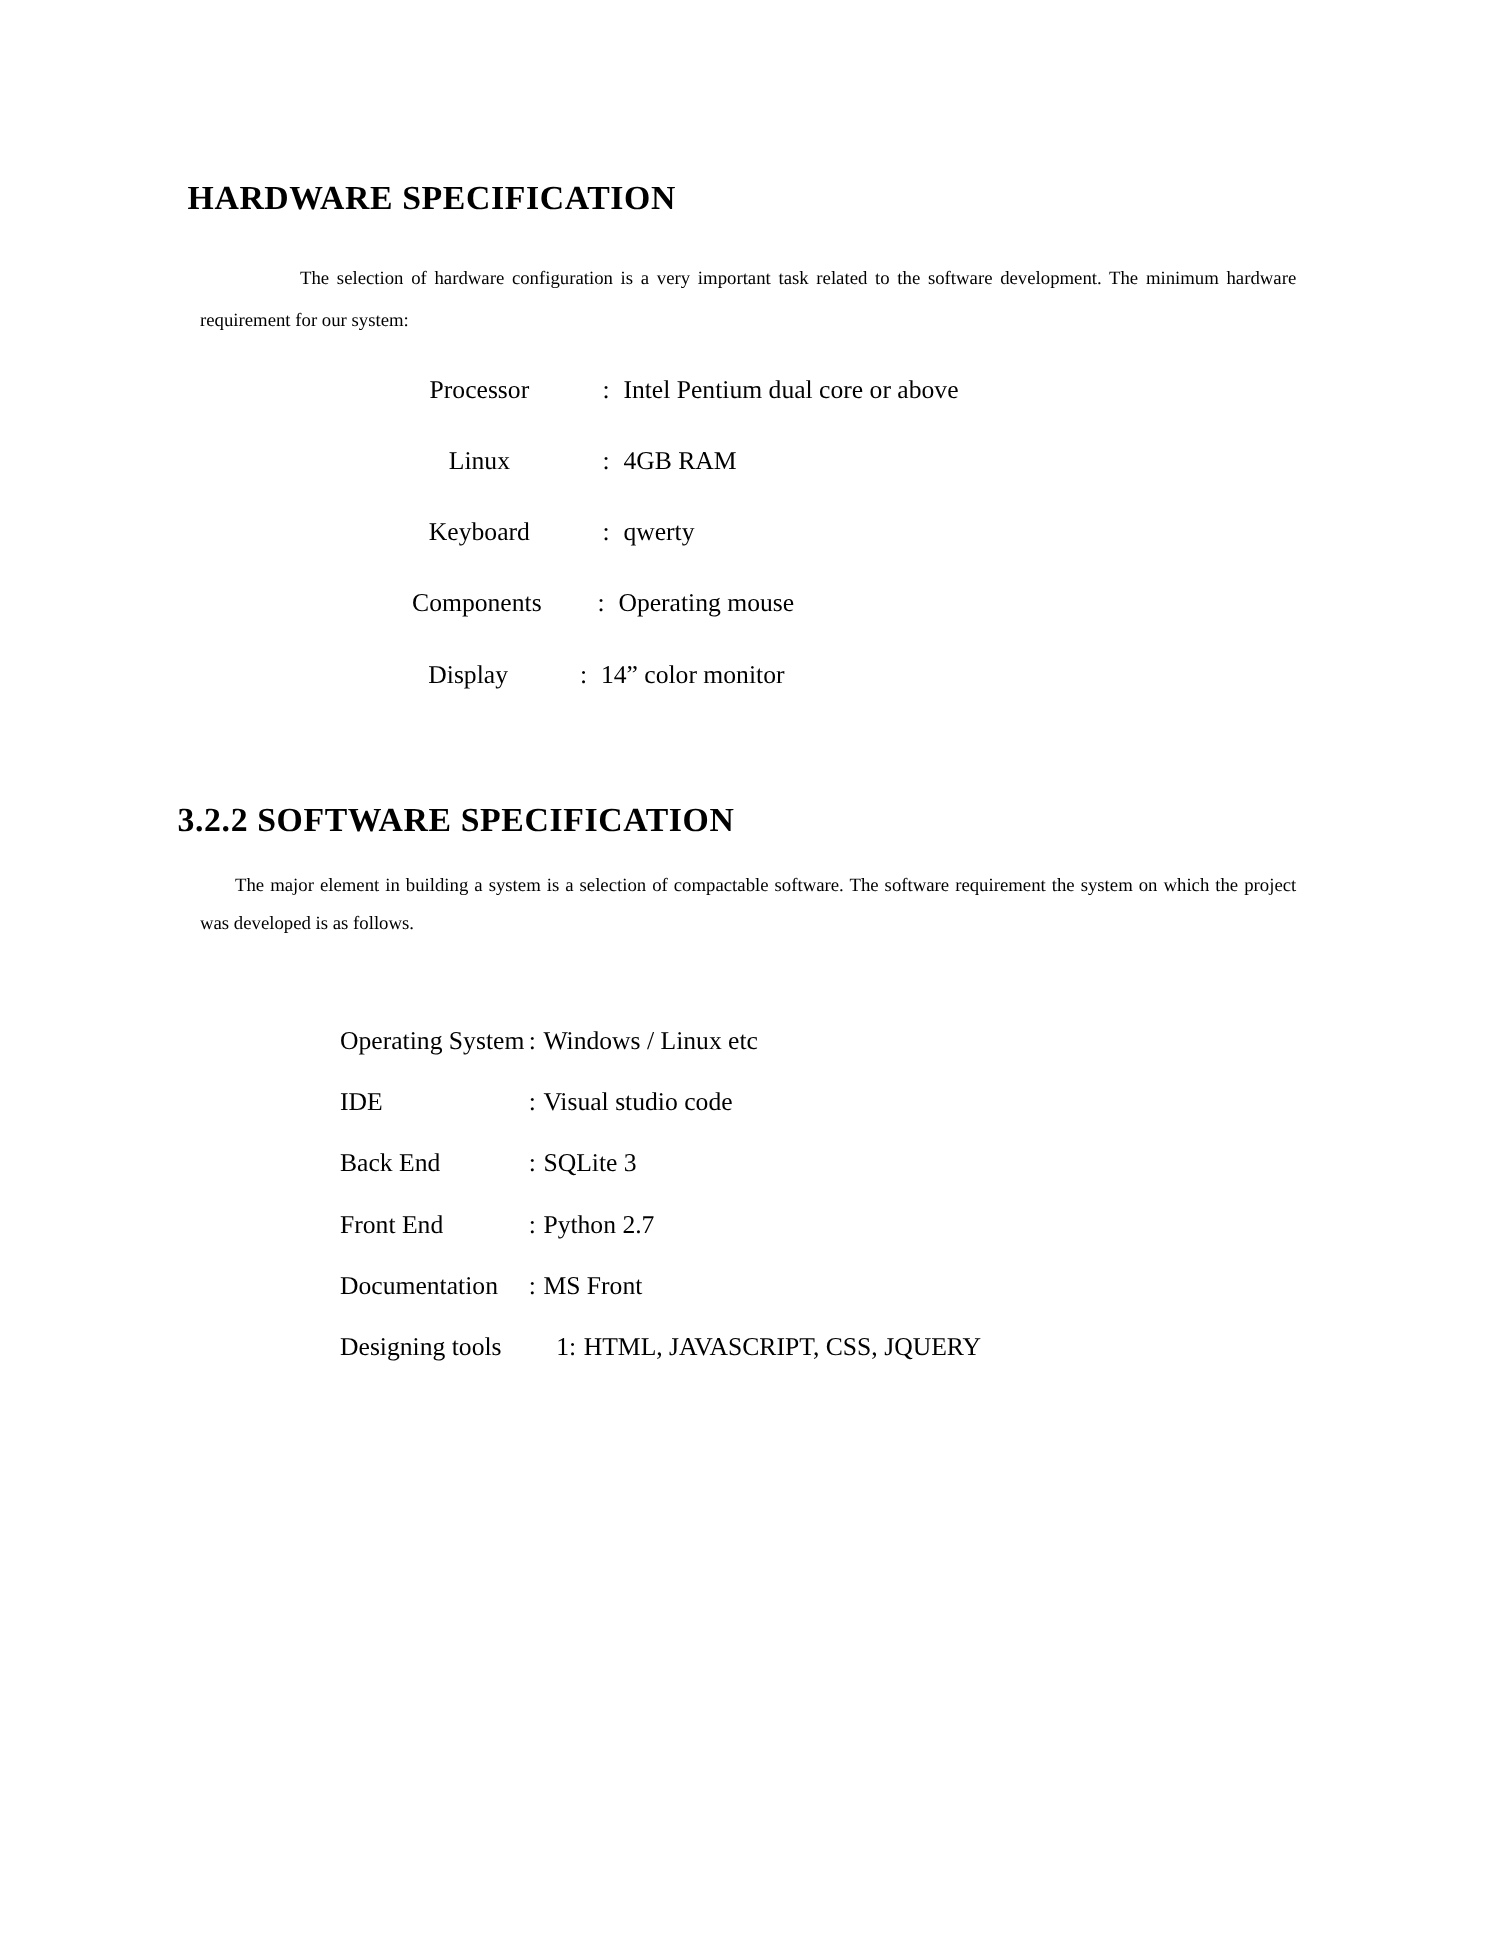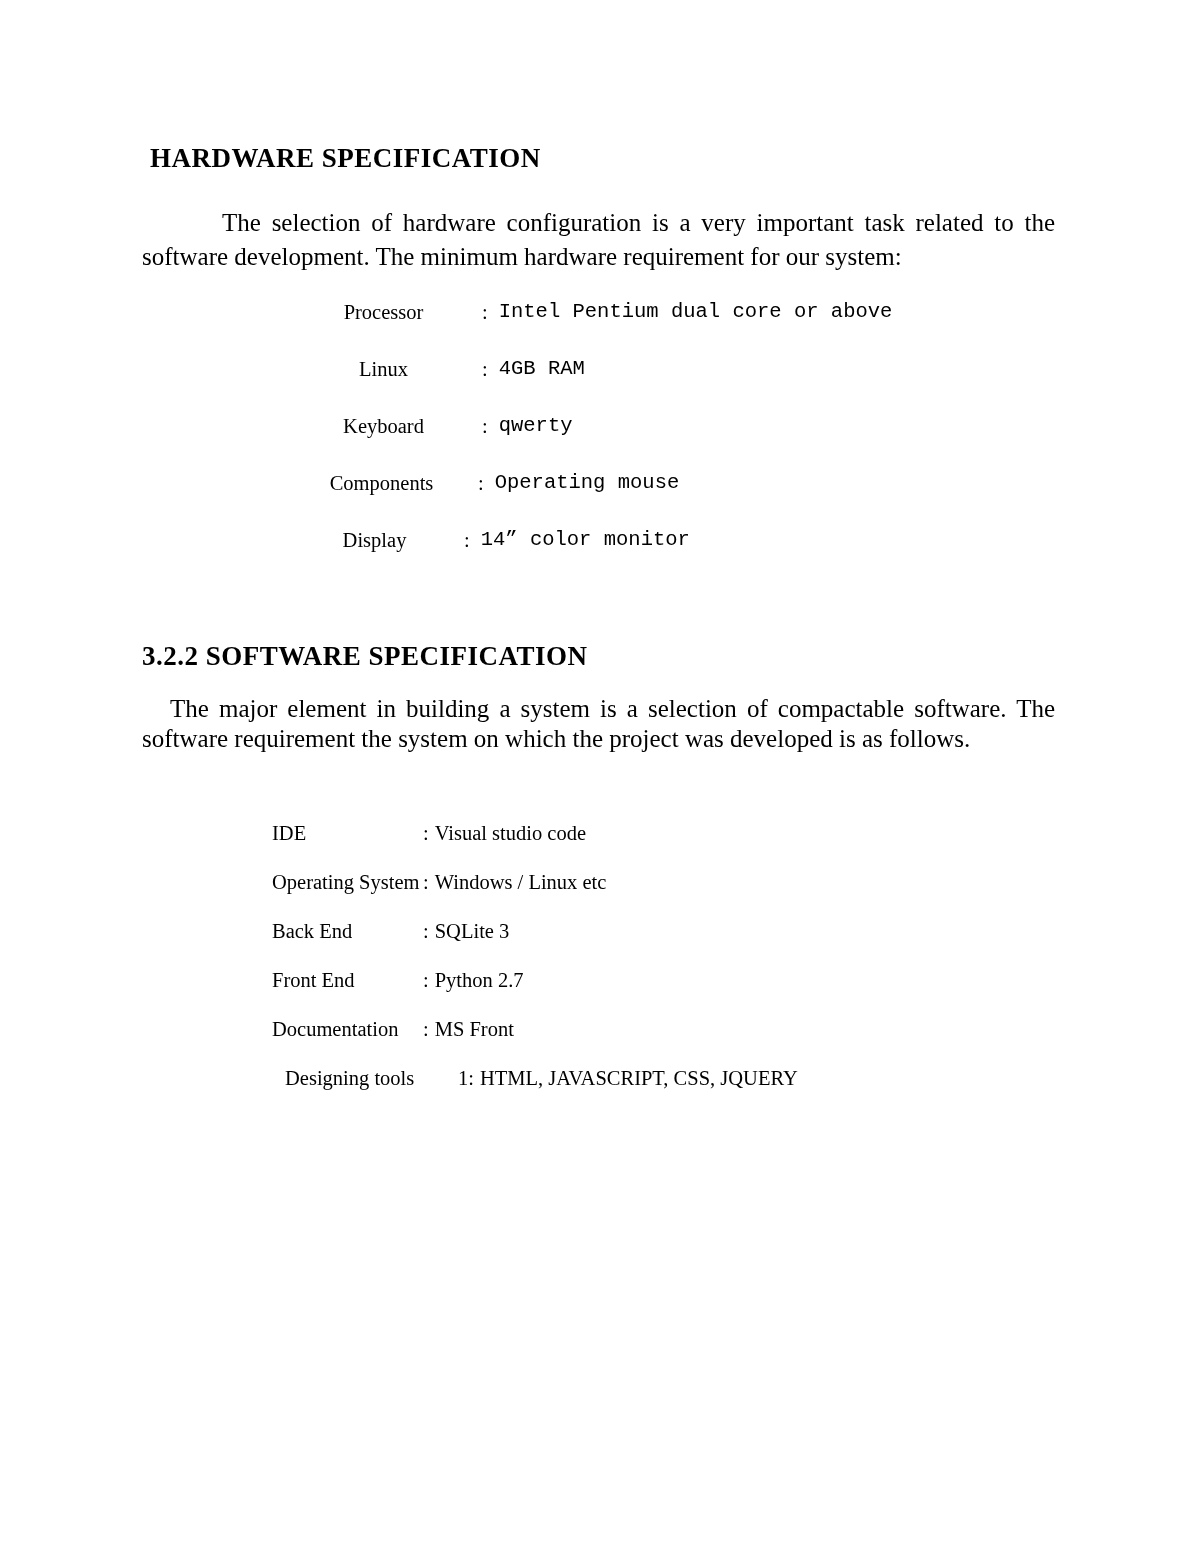--- a/index.html
+++ b/index.html
@@ -29,22 +29,22 @@
     letter-spacing: 0.5px;
   }
   .heading.hw {
     padding-top: 142px;
     padding-left: 8px;
   }
   .heading.sw {
     margin-top: 88px;
   }
   .para {
-    font-size: 25px;
-    margin: 0;
+    font-size: 15px;
+    margin: 18px;
     text-align: justify;
   }
   .para.hw-intro {
     margin-top: 32px;
     line-height: 34px;
     text-indent: 80px;
   }
   .para.sw-intro {
     margin-top: 22px;
     line-height: 30px;
@@ -73,30 +73,30 @@
   }
   .spec-label {
     display: inline-block;
     vertical-align: top;
   }
   .spec-list.hw .spec-label { width: 197px; text-align: center; }
   .spec-list.hw .spec-row:nth-child(4) .spec-label { width: 193px; }
   .spec-list.hw .spec-row:nth-child(5) .spec-label { width: 179px; }
   .spec-list.hw .spec-row:nth-child(6) .spec-label { width: 132px; }
   .spec-list.sw .spec-label { width: 151px; }
-  .spec-list.sw .spec-row:nth-child(6) .spec-label { width: 173px; margin-left: 13px; }
+  .spec-list.sw .spec-row:nth-child(6) .spec-label { width: 173px; }
   .spec-sep {
     display: inline-block;
     vertical-align: top;
   }
   .spec-value {
     display: inline-block;
     vertical-align: top;
   }
-  .spec-list.hw .spec-value { margin-left: 11px; font-family: Liberation Mono, monospace; }
+  .spec-list.hw .spec-value { margin-left: 11px; }
   .spec-list.sw .spec-value { margin-left: 6px; }
   .spec-list.sw .spec-row:nth-child(6) { margin-top: 6px; }
 </style>
 </head>
 <body>
 
 <div class="page">
 
   <h1 class="heading hw">HARDWARE SPECIFICATION</h1>
 
@@ -119,24 +119,24 @@
       <span class="spec-label">Display</span><span class="spec-sep">:</span><span class="spec-value">14” color monitor</span>
     </div>
   </div>
 
   <h1 class="heading sw">3.2.2 SOFTWARE SPECIFICATION</h1>
 
   <p class="para sw-intro">The major element in building a system is a selection of compactable software. The software requirement the system on which the project was developed is as follows.</p>
 
   <div class="spec-list sw">
     <div class="spec-row">
-      <span class="spec-label">IDE</span><span class="spec-sep">:</span><span class="spec-value">Visual studio code</span>
+      <span class="spec-label">Operating System</span><span class="spec-sep">:</span><span class="spec-value">Windows / Linux etc</span>
     </div>
     <div class="spec-row">
-      <span class="spec-label">Operating System</span><span class="spec-sep">:</span><span class="spec-value">Windows / Linux etc</span>
+      <span class="spec-label">IDE</span><span class="spec-sep">:</span><span class="spec-value">Visual studio code</span>
     </div>
     <div class="spec-row">
       <span class="spec-label">Back End</span><span class="spec-sep">:</span><span class="spec-value">SQLite 3</span>
     </div>
     <div class="spec-row">
       <span class="spec-label">Front End</span><span class="spec-sep">:</span><span class="spec-value">Python 2.7</span>
     </div>
     <div class="spec-row">
       <span class="spec-label">Documentation</span><span class="spec-sep">:</span><span class="spec-value">MS Front</span>
     </div>

